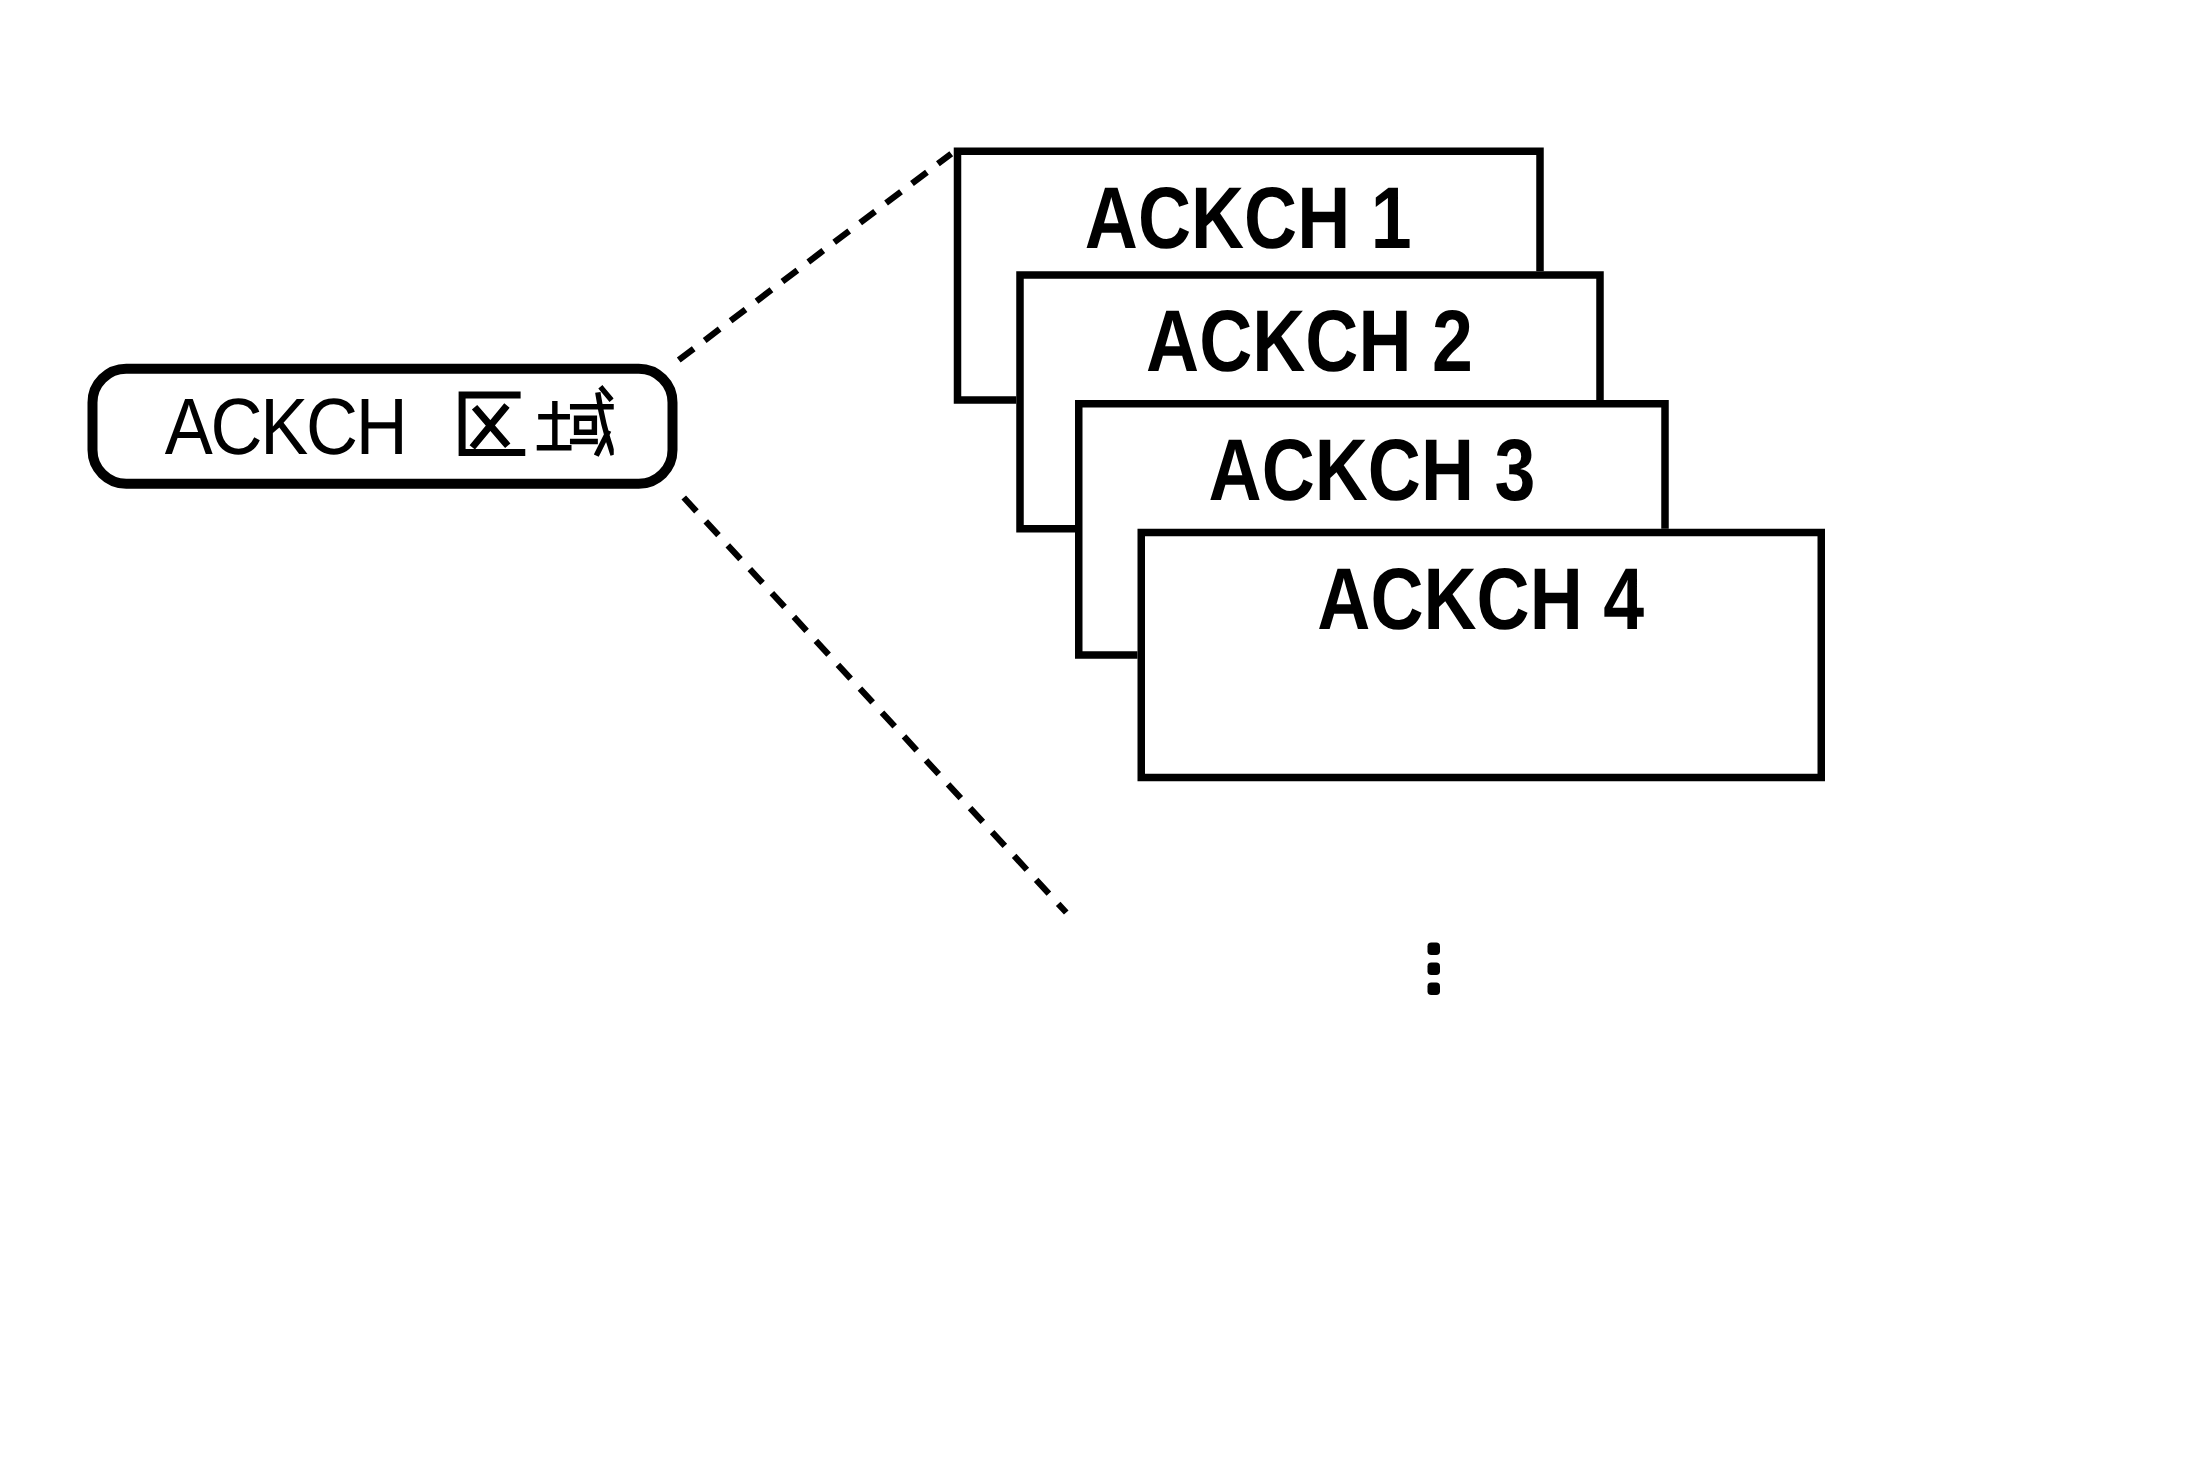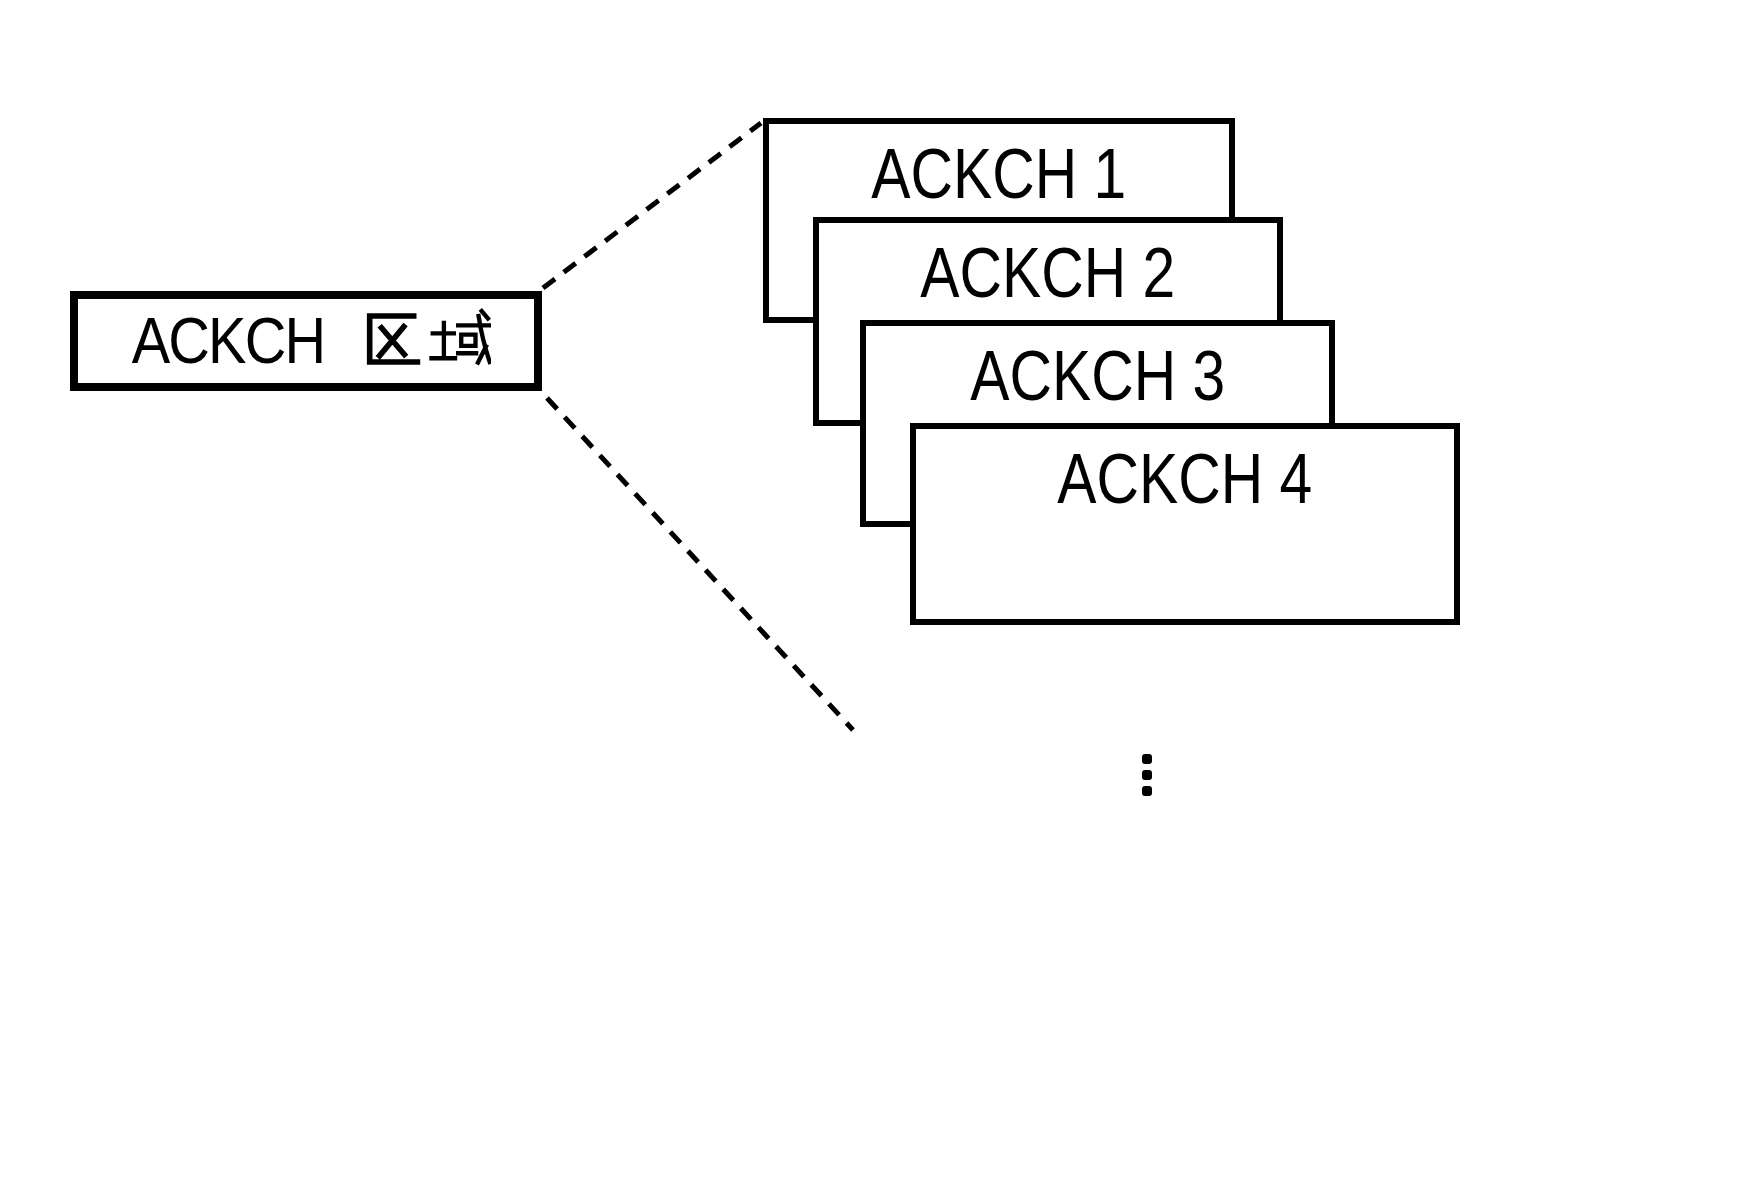--- a/index.html
+++ b/index.html
@@ -31,20 +31,21 @@
   .source-box {
     left: 70px;
     top: 291px;
     width: 472px;
     height: 100px;
     border-width: 8px;
     z-index: 6;
     display: flex;
     align-items: center;
     justify-content: center;
+    border-radius: 31px;
   }
   .source-label {
     display: flex;
     align-items: center;
     font-size: 64px;
     line-height: 1;
     white-space: nowrap;
   }
   .source-label .latin {
     letter-spacing: -2px;
@@ -64,20 +65,21 @@
   .card { }
   .card-1 { left: 763px; top: 118px; width: 472px; height: 205px; z-index: 1; }
   .card-2 { left: 813px; top: 217px; width: 470px; height: 209px; z-index: 2; }
   .card-3 { left: 860px; top: 320px; width: 475px; height: 207px; z-index: 3; }
   .card-4 { left: 910px; top: 423px; width: 550px; height: 202px; z-index: 4; }
   .card-label-band {
     height: 100px;
     display: flex;
     align-items: center;
     justify-content: center;
+    font-weight: bold;
   }
   .card-label {
     display: inline-block;
     font-size: 70px;
     line-height: 1;
     white-space: nowrap;
     transform: scaleX(0.84);
     transform-origin: center;
   }
   .v-ellipsis {

